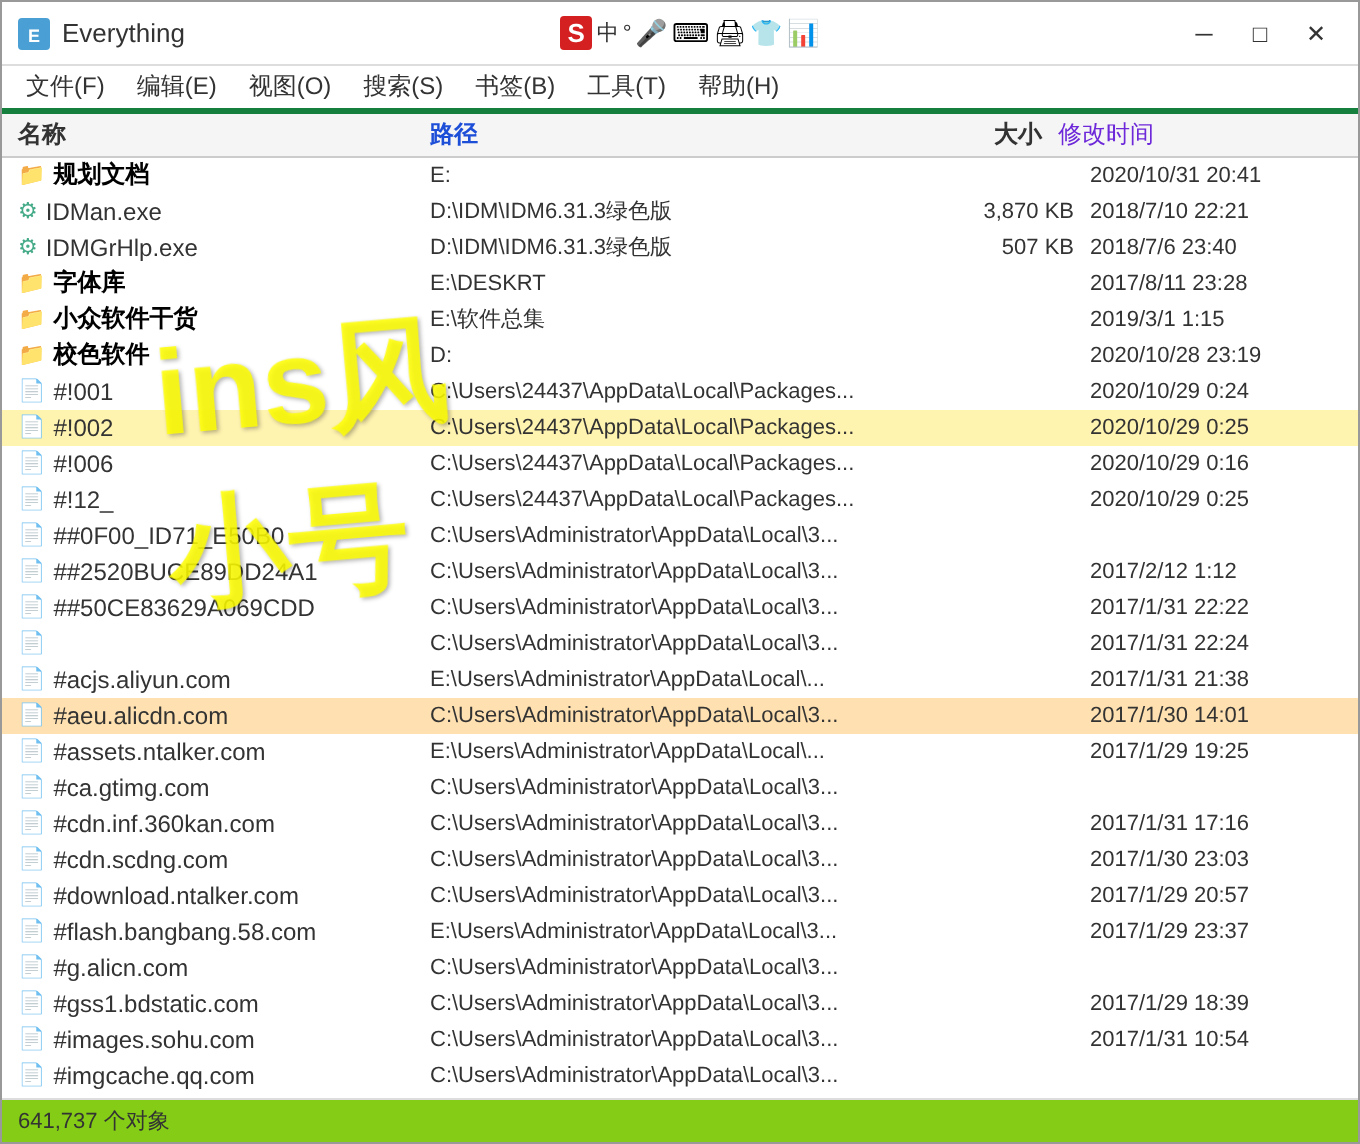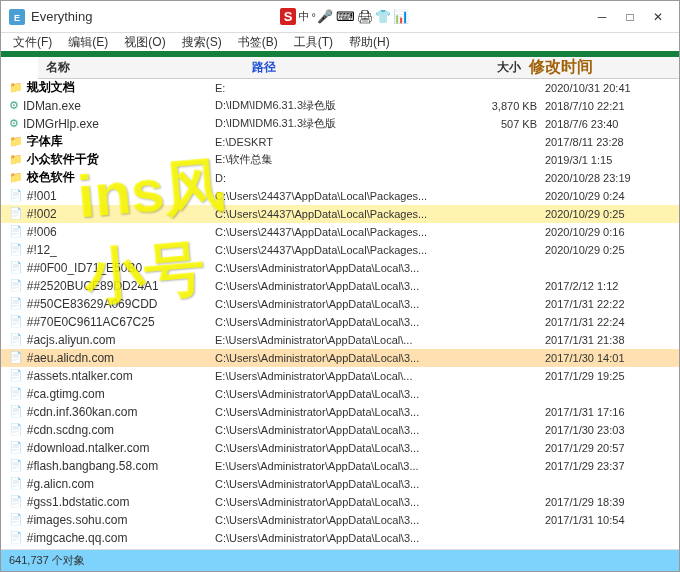--- a/index.html
+++ b/index.html
@@ -63,21 +63,21 @@
       display: flex;
       align-items: center;
       justify-content: center;
       color: #333;
     }
     .menu-bar {
       height: 24px;
       display: flex;
       align-items: center;
       padding: 0 4px;
-      border-bottom: 6px solid #15803d;
+      border-bottom: 3px solid #15803d;
       background: #fff;
     }
     .menu-item {
       padding: 2px 8px;
       cursor: pointer;
       font-size: 12px;
       color: #333;
       white-space: nowrap;
     }
     .toolbar-right {
@@ -100,26 +100,25 @@
       border-radius: 2px;
     }
     .column-header {
       display: flex;
       background: #f5f5f5;
       border-bottom: 1px solid #ccc;
       height: 22px;
       align-items: center;
       padding: 0 4px;
       user-select: none;
-      margin-left: 37px;
     }
     .col-name { width: 210px; font-weight: bold; font-size: 12px; padding-left: 4px; color: #333; }
     .col-path { flex: 1; font-weight: bold; font-size: 12px; color: #1d4ed8; }
     .col-size { width: 80px; font-weight: bold; font-size: 12px; text-align: right; padding-right: 8px; color: #333; }
-    .col-date { width: 130px; font-weight: bold; font-size: 16px; color: #a16207; }
+    .col-date { width: 130px; font-weight: normal; font-size: 12px; color: #6d28d9; }
     .col-scroll { width: 16px; }
     .file-list {
       flex: 1;
       overflow-y: auto;
       overflow-x: hidden;
     }
     .file-list::-webkit-scrollbar { width: 16px; }
     .file-list::-webkit-scrollbar-track { background: #f0f0f0; }
     .file-list::-webkit-scrollbar-thumb { background: #c0c0c0; border: 3px solid #f0f0f0; }
     .file-row {
@@ -157,21 +156,21 @@
       color: #333;
       white-space: nowrap;
     }
     .file-icon {
       font-size: 11px;
     }
     .folder-icon { color: #f0c040; }
     .exe-icon { color: #4a8;  }
     .status-bar {
       height: 22px;
-      background: #7dd3fc;
+      background: #84cc16;
       border-top: 1px solid #ddd;
       display: flex;
       align-items: center;
       padding: 0 8px;
       font-size: 11px;
       color: #333;
     }
     .watermark {
       position: absolute;
       top: 150px;
@@ -357,21 +356,20 @@
         <span class="file-icon">📄</span>
         <span>##50CE83629A069CDD</span>
       </div>
       <div class="col-path">C:\Users\Administrator\AppData\Local\3...</div>
       <div class="col-size"></div>
       <div class="col-date">2017/1/31 22:22</div>
     </div>
       <div class="file-row">
       <div class="col-name" style="">
         <span class="file-icon">📄</span>
-        <span>##70E0C9611AC67C25</span>
       </div>
       <div class="col-path">C:\Users\Administrator\AppData\Local\3...</div>
       <div class="col-size"></div>
       <div class="col-date">2017/1/31 22:24</div>
     </div>
       <div class="file-row">
       <div class="col-name" style="">
         <span class="file-icon">📄</span>
         <span>#acjs.aliyun.com</span>
       </div>

